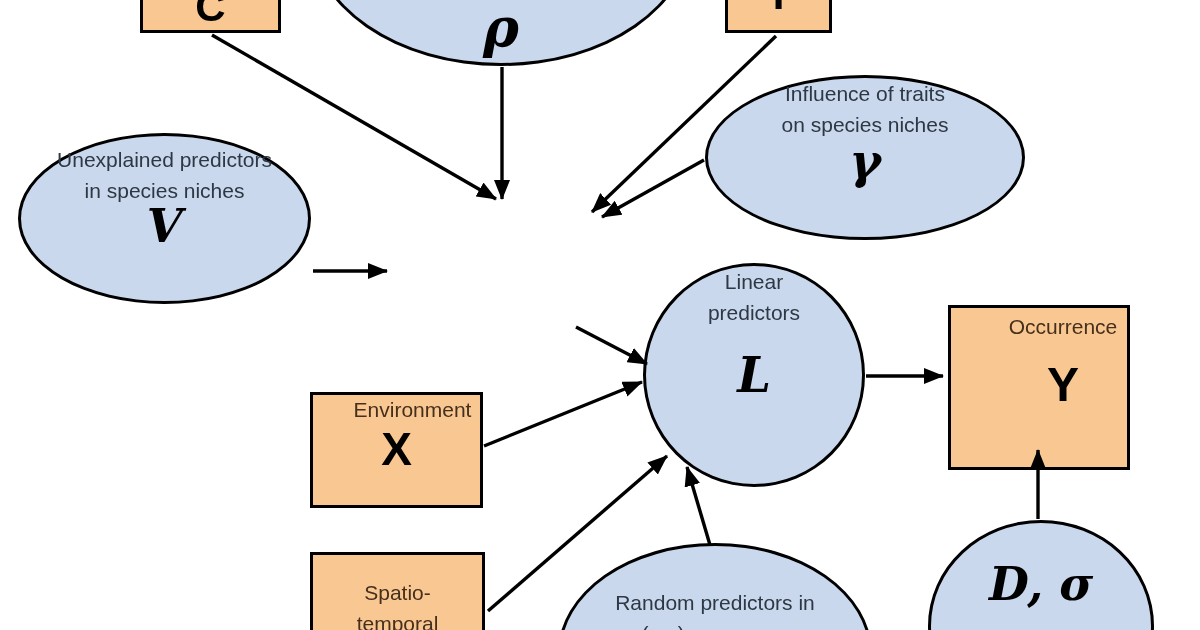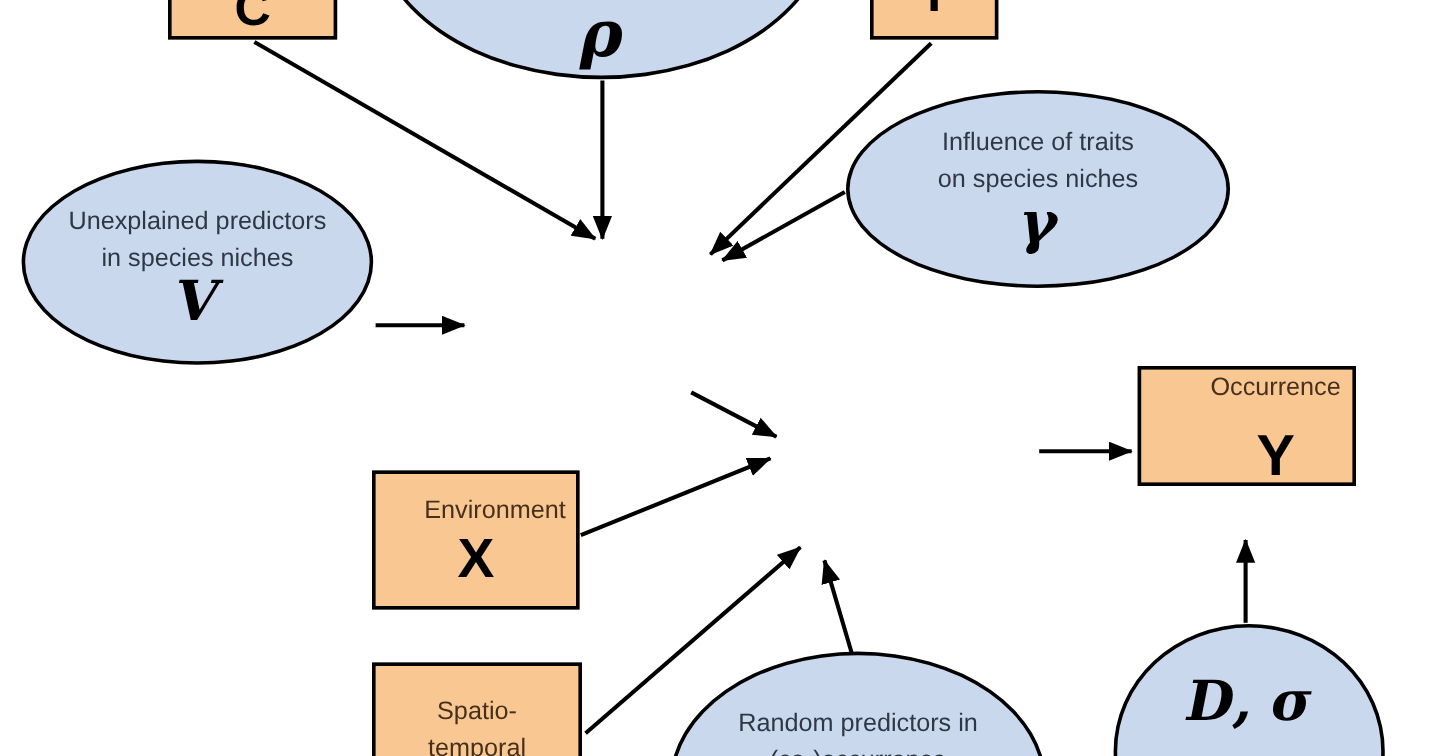--- a/index.html
+++ b/index.html
@@ -7,21 +7,21 @@
     --node-rect-fill:#F8C792;
     --stroke:#000000;
   }
   html,body{margin:0;padding:0;background:#ffffff;}
   #stage{
     position:relative;width:1200px;height:630px;background:#ffffff;
     overflow:hidden;font-family:"Liberation Sans",sans-serif;
   }
   .node{
     position:absolute;box-sizing:border-box;display:flex;flex-direction:column;
-    align-items:center;justify-content:center;text-align:center;
+    align-items:center;text-align:center;
   }
   .ellipse{
     background:var(--node-ellipse-fill);
     border:3px solid var(--stroke);
     border-radius:50%;
   }
   .rect{
     background:var(--node-rect-fill);
     border:3px solid var(--stroke);
   }
@@ -62,37 +62,42 @@
     <span class="sym" style="font-size:48px;margin-top:-4px;">γ</span>
   </div>
 
   <div class="node ellipse" style="left:18px;top:133px;width:293px;height:171px;padding-top:8px;">
     <span class="lbl">Unexplained predictors</span>
     <span class="lbl">in species niches</span>
     <span class="sym" style="font-size:46px;margin-top:-4px;">V</span>
   </div>
 
 
+  <div class="node ellipse" style="left:643px;top:263px;width:222px;height:224px;">
+    <span class="lbl">Linear</span>
+    <span class="lbl">predictors</span>
+    <span class="sym" style="font-size:48px;margin-top:22px;">L</span>
+  </div>
 
   <div class="node rect" style="left:310px;top:392px;width:173px;height:116px;">
     <span class="lbl" style="line-height:30px;margin-left:32px;">Environment</span>
     <span class="mat" style="font-size:46px;margin-top:0px;">X</span>
   </div>
 
   <div class="node rect" style="left:310px;top:552px;width:175px;height:112px;justify-content:flex-start;padding-top:22px;">
     <span class="lbl">Spatio-</span>
     <span class="lbl">temporal</span>
   </div>
 
   <div class="node ellipse" style="left:558px;top:543px;width:314px;height:220px;justify-content:flex-start;padding-top:41px;">
     <span class="lbl">Random predictors in</span>
     <span class="lbl">(co-)occurrence</span>
   </div>
 
-  <div class="node rect" style="left:948px;top:305px;width:182px;height:100px;padding-top:4px;padding-left:48px;">
+  <div class="node rect" style="left:948px;top:305px;width:182px;height:165px;padding-top:4px;padding-left:48px;">
     <span class="lbl" style="line-height:30px;">Occurrence</span>
     <span class="mat" style="font-size:48px;margin-top:18px;">Y</span>
   </div>
 
   <div class="node ellipse" style="left:928px;top:520px;width:226px;height:212px;justify-content:flex-start;padding-top:32px;">
     <span class="sym" style="font-size:46px;margin-top:5px;">D, σ</span>
   </div>
 
   <svg class="arrows" width="1200" height="630" viewBox="0 0 1200 630">
     <defs>

